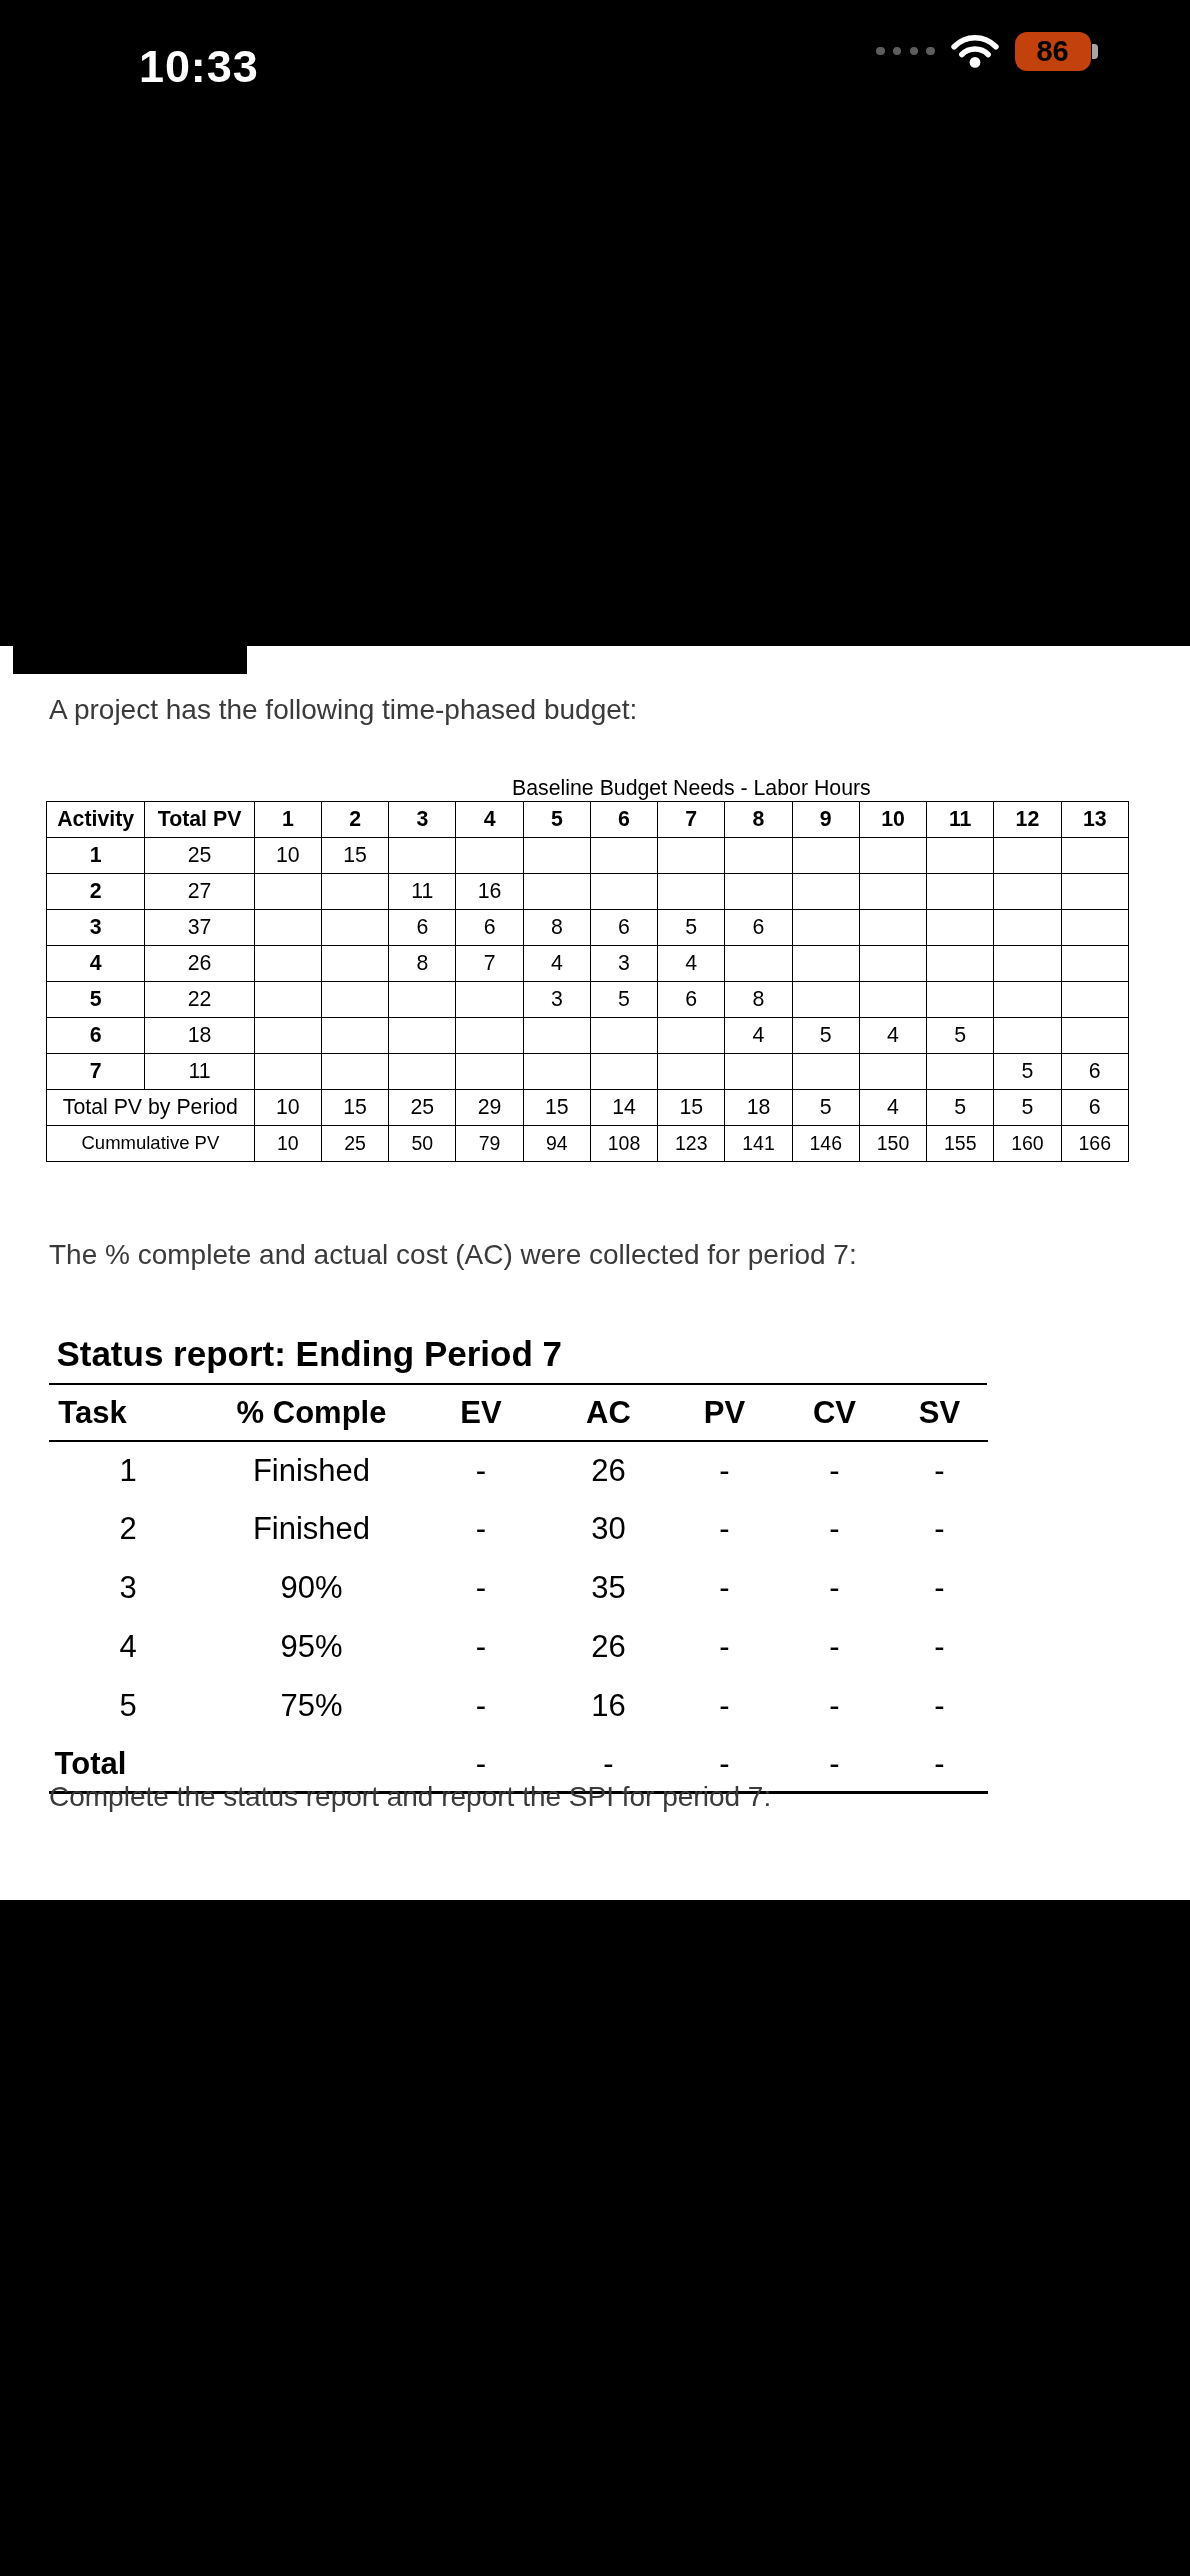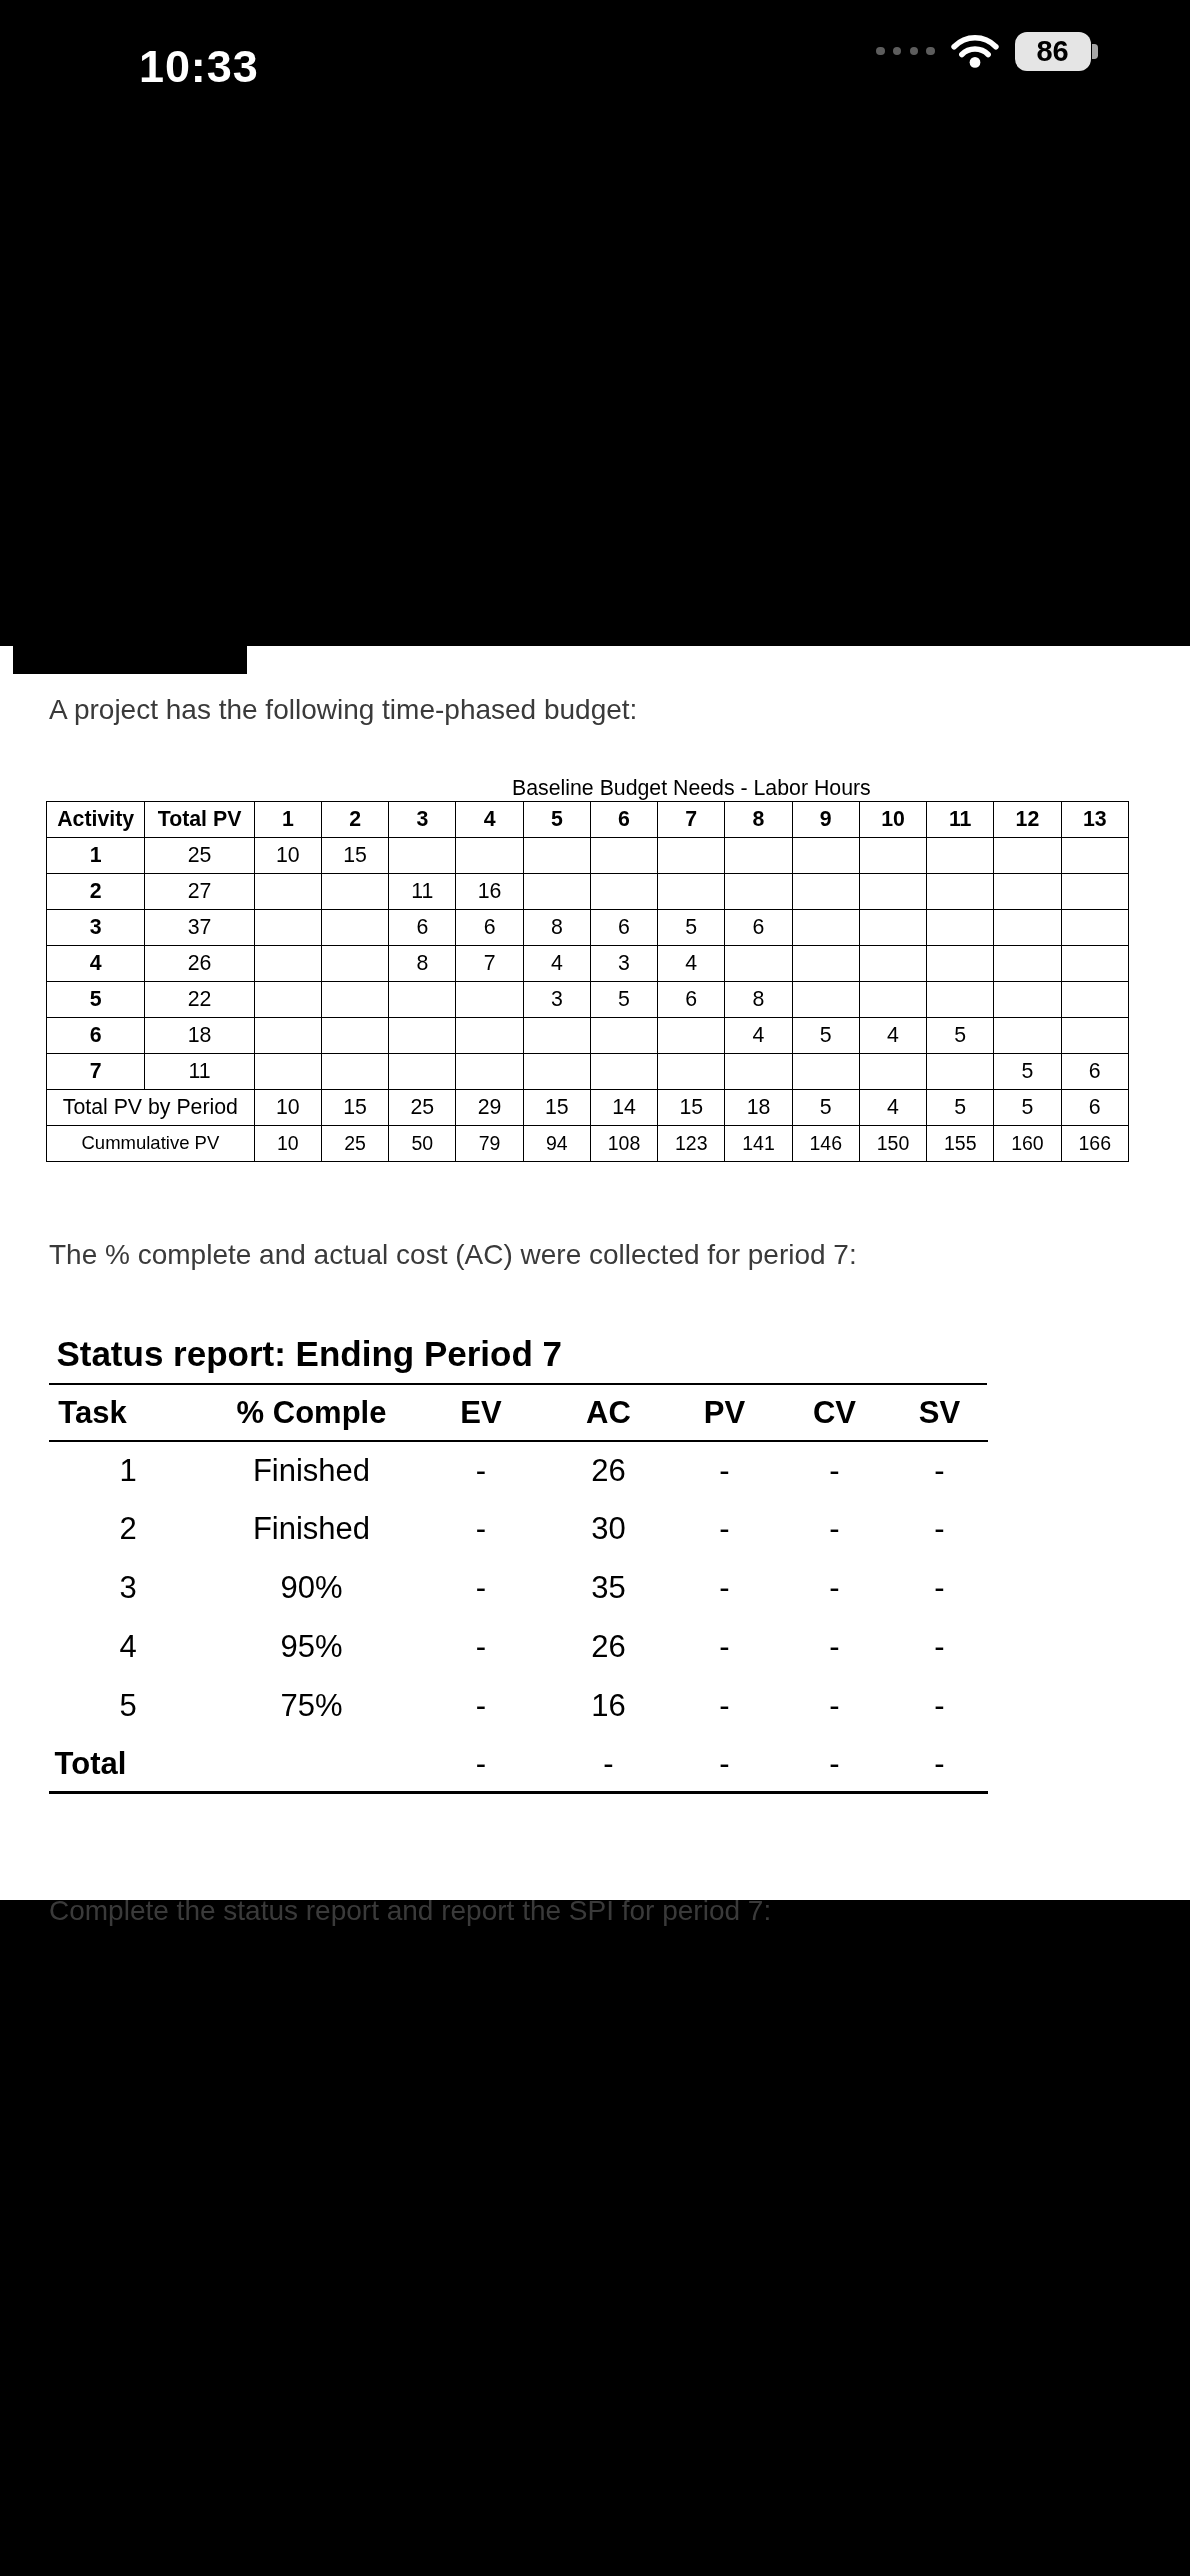--- a/index.html
+++ b/index.html
@@ -9,30 +9,30 @@
     background: #000; overflow: hidden;
     font-family: "Liberation Sans", sans-serif;
   }
   
   .status-bar { position: absolute; top: 0; left: 0; width: 100%; height: 102px; color: #fff; }
   .time { position: absolute; left: 139px; top: 41px; font-size: 45px; font-weight: 700; letter-spacing: 0.9px; }
   .status-right { position: absolute; top: 0; right: 93px; height: 102px; display: flex; align-items: center; gap: 15px; }
   .signal-dots { display: flex; gap: 8.3px; align-items: center; }
   .signal-dots .dot { width: 8.3px; height: 8.3px; border-radius: 50%; background: #5d5d5d; }
   .battery { display: flex; align-items: center; }
-  .battery-body { width: 76px; height: 39px; background: #e5e5e5; border-radius: 12px; display: flex; align-items: center; justify-content: center; }
+  .battery-body { width: 76px; height: 39px; background: #c2410c; border-radius: 12px; display: flex; align-items: center; justify-content: center; }
   .battery-num { font-size: 29px; font-weight: 700; color: #000; }
   .battery-nub { width: 5.6px; height: 15px; background: rgba(255,255,255,.65); border-radius: 0 3.7px 3.7px 0; margin-left: 1.9px; }
   
   .content { position: absolute; top: 646px; left: 0; width: 1191px; height: 1254px; background: #fff; color: #000; }
   .photo-strip { position: absolute; top: 0; left: 13px; width: 234px; height: 28px; background: #000; }
   .para { position: absolute; left: 49px; font-size: 28px; color: #3a3a3a; white-space: nowrap; }
   .intro { top: 48px; }
   .middle { top: 593px; }
-  .footer-q { top: 1249px; }
+  .footer-q { top: 1135px; }
   
   .budget-wrap { position: absolute; left: 46px; top: 119px; }
   table.budget { border-collapse: collapse; table-layout: fixed; width: 1083px; color: #000; }
   table.budget th, table.budget td {
     border: 1.9px solid #000; height: 36px; padding: 0; text-align: center;
     font-size: 21.3px; font-weight: 400; white-space: nowrap; overflow: hidden;
   }
   table.budget th { font-weight: 700; }
   table.budget .nb { border: none !important; }
   .budget-title-cell { font-weight: 700; font-size: 22px; height: 35px; vertical-align: bottom; padding-bottom: 2.8px; }

